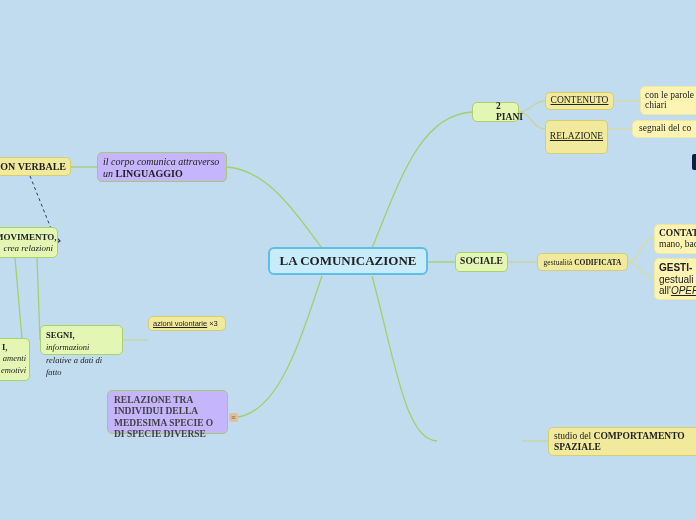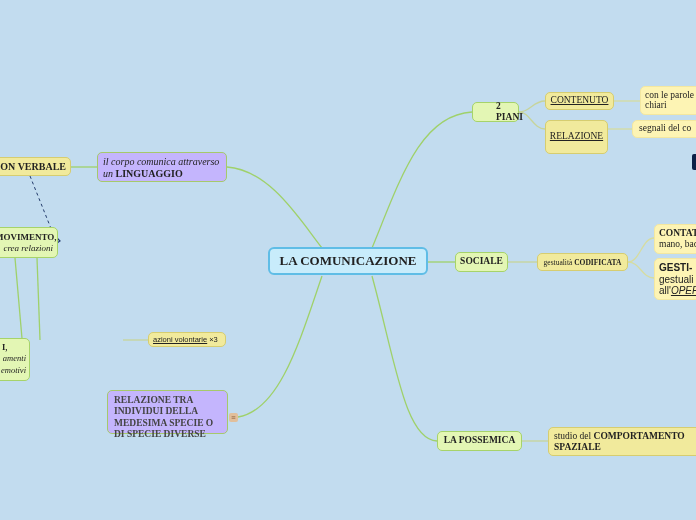--- a/index.html
+++ b/index.html
@@ -71,22 +71,26 @@
     <div class="b">MOVIMENTO,</div>
     <div class="i">crea relazioni</div>
   </div>
 
   <div class="node green" style="left:-10px;top:338px;width:40px;height:43px;padding:3px 3px;font-size:8.5px;text-align:right;line-height:1.35;">
     <div class="b" style="text-align:left;padding-left:8px;">I,</div>
     <div class="i">amenti</div>
     <div class="i">emotivi</div>
   </div>
 
+  <div class="node green" style="left:40px;top:325px;width:83px;height:30px;padding:3px 5px;font-size:8.5px;line-height:1.45;">
+    <span class="b">SEGNI,</span>
+    <span class="i">informazioni relative a dati di fatto</span>
+  </div>
 
-  <div class="node yellow sans" style="left:148px;top:332px;width:78px;height:15px;padding:0 4px;font-size:7.5px;display:flex;align-items:center;">
+  <div class="node yellow sans" style="left:148px;top:316px;width:78px;height:15px;padding:0 4px;font-size:7.5px;display:flex;align-items:center;">
     <span class="u">azioni volontarie</span>
     <span style="margin-left:2px;">×3</span>
   </div>
 
   <div class="node tan" style="left:107px;top:390px;width:121px;height:44px;padding:4px 6px;font-size:9.5px;font-weight:bold;color:#444;line-height:1.2;">
     <span>RELAZIONE TRA INDIVIDUI DELLA MEDESIMA SPECIE O DI SPECIE DIVERSE</span>
   </div>
   <div class="center" style="position:absolute;left:229px;top:413px;width:9px;height:9px;background:#e1bf9b;border-radius:2px;font-size:8px;color:#8a5a3a;">
     <span>≡</span>
   </div>
@@ -123,21 +127,18 @@
     <div class="b">CONTAT</div>
     <div>mano, bac</div>
   </div>
 
   <div class="node lightyellow sans" style="left:654px;top:258px;width:60px;height:42px;padding:3px 4px;font-size:10px;line-height:1.15;">
     <div class="b">GESTI-</div>
     <div>gestuali</div>
     <div><span>all'</span><span class="i u">OPER</span></div>
   </div>
 
-  <div class="node green center" style="left:437px;top:431px;width:85px;height:20px;font-size:9.5px;font-weight:bold;">
-    <span>LA POSSEMICA</span>
-  </div>
 
   <div class="node yellow" style="left:548px;top:427px;width:160px;height:29px;padding:3px 5px;font-size:9.5px;line-height:1.2;">
     <span>studio del</span>
     <span class="b">COMPORTAMENTO SPAZIALE</span>
   </div>
 </div>
 
 </body></html>

